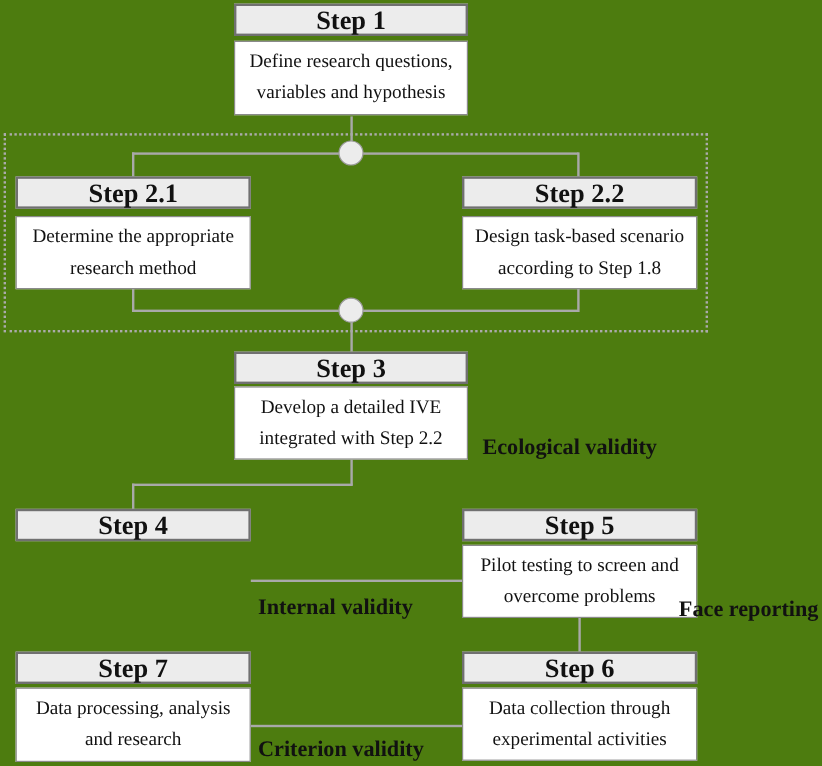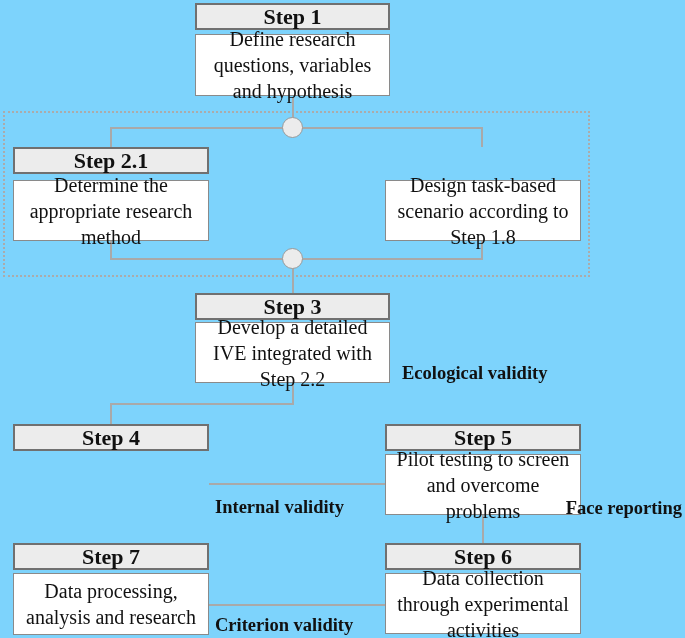--- a/index.html
+++ b/index.html
@@ -1,33 +1,33 @@
 <!DOCTYPE html>
 <html><head>
 <meta charset="utf-8">
 <style>
   html,body { margin:0; padding:0; background:#ffffff; }
   .stage {
-    position:relative; width:685px; height:638px; background:#7dd3fc;
+    position:relative; width:685px; height:638px; background:#4d7c0f;
     font-family:"Liberation Serif","DejaVu Serif",serif; overflow:hidden;
   }
   
   .hdr {
     position:absolute; box-sizing:border-box; height:27px;
     background:#ececec; border:2px solid #707070;
     display:flex; align-items:center; justify-content:center;
     font-weight:bold; font-size:22px; line-height:1; color:#111;
     z-index:4;
   }
   
   .bod {
     position:absolute; box-sizing:border-box;
     background:#ffffff; border:1.5px solid #8a8a8a;
     display:flex; align-items:center; justify-content:center;
-    text-align:center; font-size:20px; line-height:26px; color:#111;
+    text-align:center; font-size:16px; line-height:26px; color:#111;
     padding:0 3px; z-index:4;
   }
   
   .h-line { position:absolute; height:1.5px; background:#a9a9a9; z-index:2; }
   .v-line { position:absolute; width:1.5px;  background:#a9a9a9; z-index:2; }
   
   .junction {
     position:absolute; width:21px; height:21px; box-sizing:border-box;
     border-radius:50%; background:#ececec; border:1.5px solid #9a9a9a; z-index:3;
   }
@@ -68,20 +68,21 @@
 
   <div class="junction" style="left:282px;top:117px"></div>
   <div class="junction" style="left:282px;top:248px"></div>
 
   <div class="hdr" style="left:195px;top:3px;width:195px">Step 1</div>
   <div class="bod" style="left:195px;top:34px;width:195px;height:62px">Define research questions, variables and hypothesis</div>
 
   <div class="hdr" style="left:13px;top:147px;width:196px">Step 2.1</div>
   <div class="bod" style="left:13px;top:180px;width:196px;height:61px">Determine the appropriate research method</div>
 
+  <div class="hdr" style="left:385px;top:147px;width:196px">Step 2.2</div>
   <div class="bod" style="left:385px;top:180px;width:196px;height:61px">Design task-based scenario according to Step 1.8</div>
 
   <div class="hdr" style="left:195px;top:293px;width:195px">Step 3</div>
   <div class="bod" style="left:195px;top:322px;width:195px;height:61px">Develop a detailed IVE integrated with Step 2.2</div>
 
   <div class="hdr" style="left:13px;top:424px;width:196px">Step 4</div>
 
   <div class="hdr" style="left:385px;top:424px;width:196px">Step 5</div>
   <div class="bod" style="left:385px;top:454px;width:196px;height:61px">Pilot testing to screen and overcome problems</div>
 

